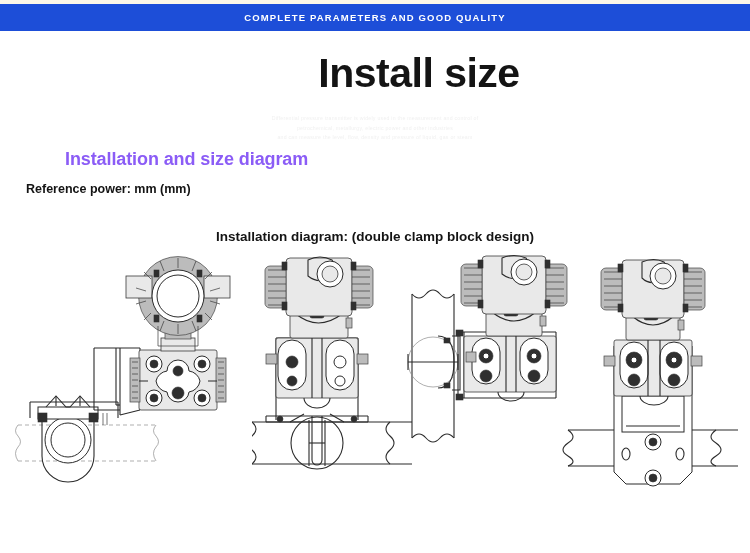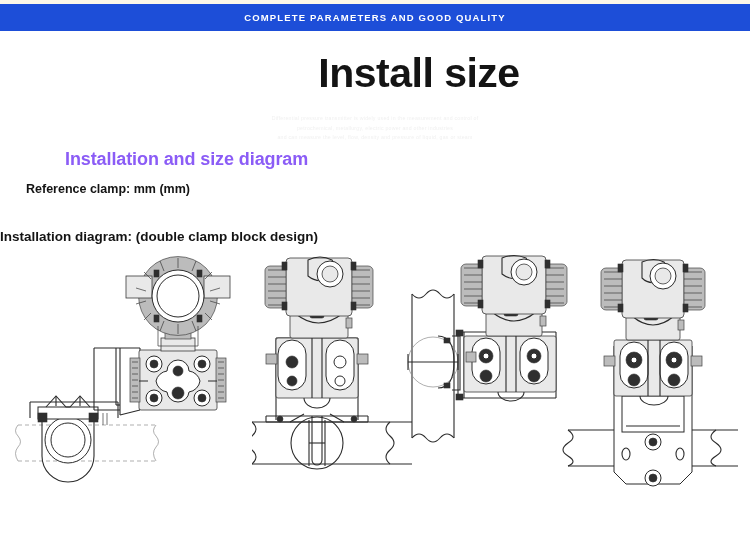--- a/index.html
+++ b/index.html
@@ -91,20 +91,21 @@
     font-size: 12.5px;
     font-weight: bold;
     color: #141414;
   }
 
   
   .diagram-caption {
     position: absolute;
     left: 0; top: 229px;
     width: 750px;
+    text-align: center;
     font-size: 13.5px;
     font-weight: bold;
     color: #141414;
   }
 
   
   .figures {
     position: absolute;
     left: 0; top: 250px;
     width: 750px;
@@ -141,21 +142,21 @@
 
 <div class="page-title">Install size</div>
 
 <div class="subtext">
   <div>Differential pressure transmitter is widely used in the measurement and control of</div>
   <div>petrochemical, metallurgy, electric power and other industries</div>
   <div>and can measure the level, flow, density and pressure of liquid, gas or steam</div>
 </div>
 
 <div class="section-heading">Installation and size diagram</div>
-<div class="reference-size">Reference clamp: mm (mm)</div>
+<div class="reference-size">Reference power: mm (mm)</div>
 
 <div class="diagram-caption">Installation diagram: (double clamp block design)</div>
 
 <div class="figures">
 
   <div class="figure fig-1">
     <svg viewBox="0 0 240 250" xmlns="http://www.w3.org/2000/svg">
 
       <g>
         <path class="ln-h" stroke-dasharray="4,3" d="M10 175 L150 175 M10 211 L150 211"></path>

